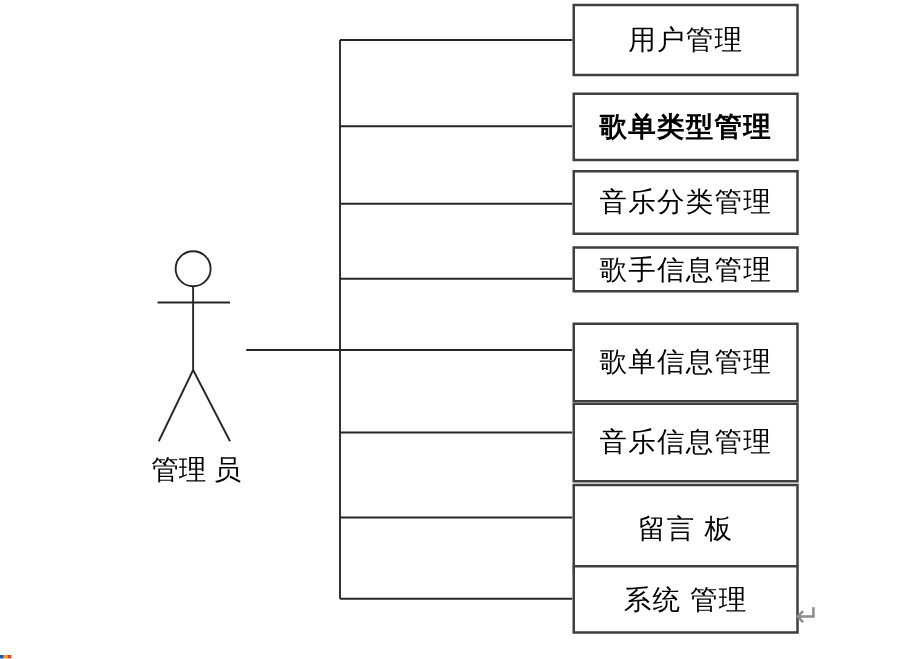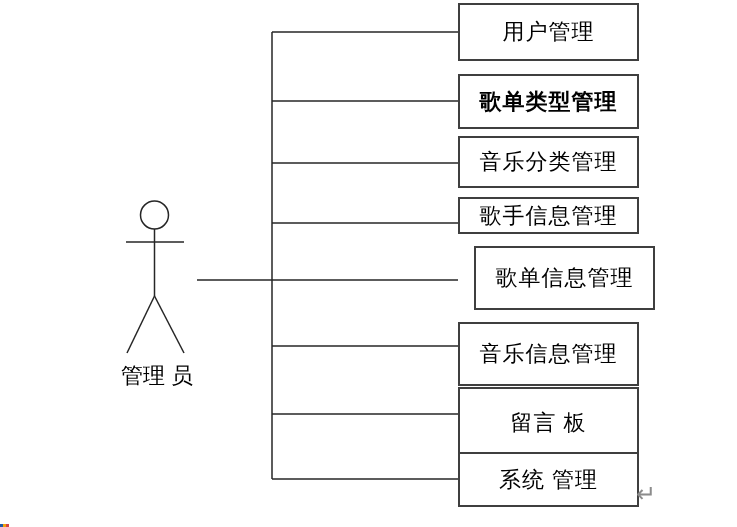--- a/index.html
+++ b/index.html
@@ -39,21 +39,21 @@
     justify-content: center;
     font-size: 22px;
     color: #000000;
     letter-spacing: 1px;
     white-space: nowrap;
   }
   .box-1 { top: 3px;   height: 58px; }
   .box-2 { top: 74px;  height: 55px; font-weight: bold; }
   .box-3 { top: 136px; height: 52px; }
   .box-4 { top: 197px; height: 37px; }
-  .box-5 { top: 246px; height: 64px; margin-left: 16px; }
+  .box-5 { top: 258px; height: 64px; }
   .box-6 { top: 322px; height: 64px; }
   .box-7 { top: 387px; height: 72px; }
   .box-8 { top: 452px; height: 55px; }
   .actor-label {
     position: absolute;
     left: 105px;
     top: 361px;
     width: 104px;
     text-align: center;
     font-size: 22px;

